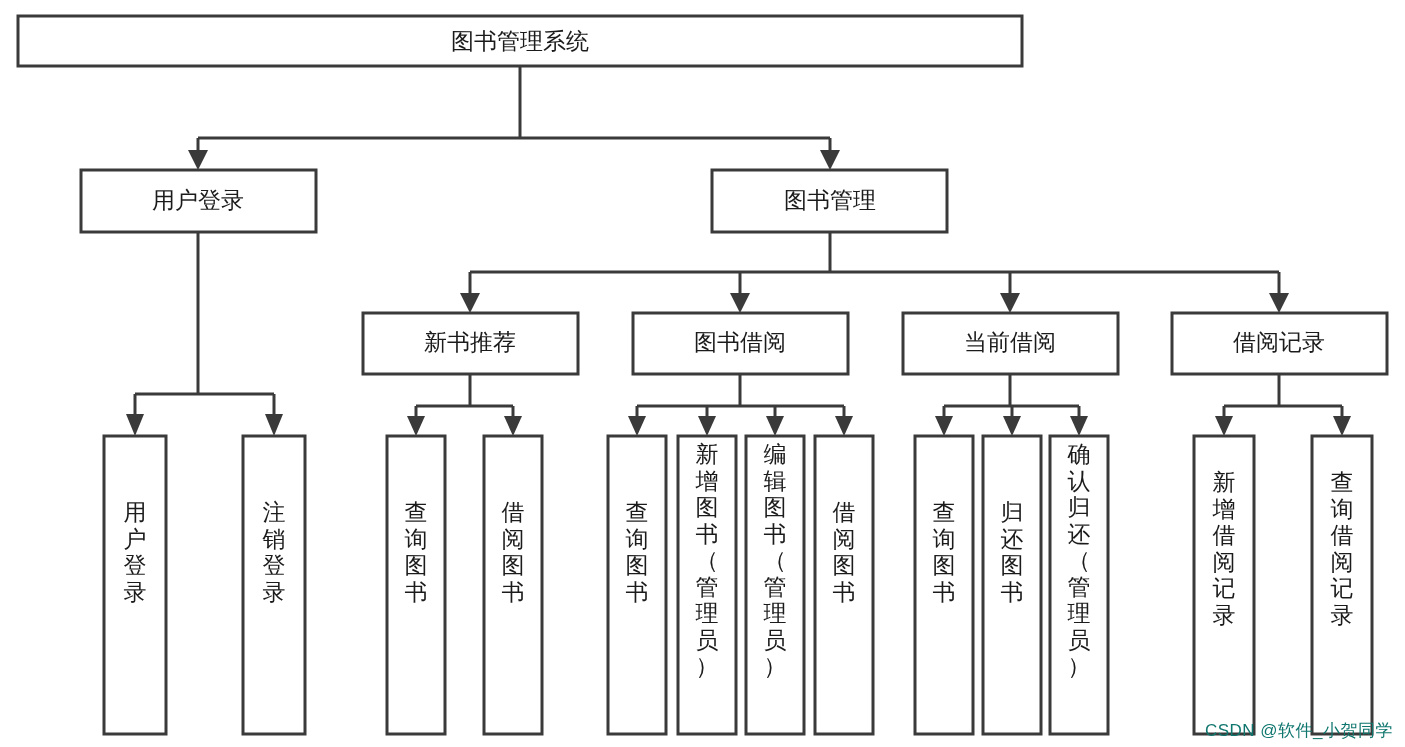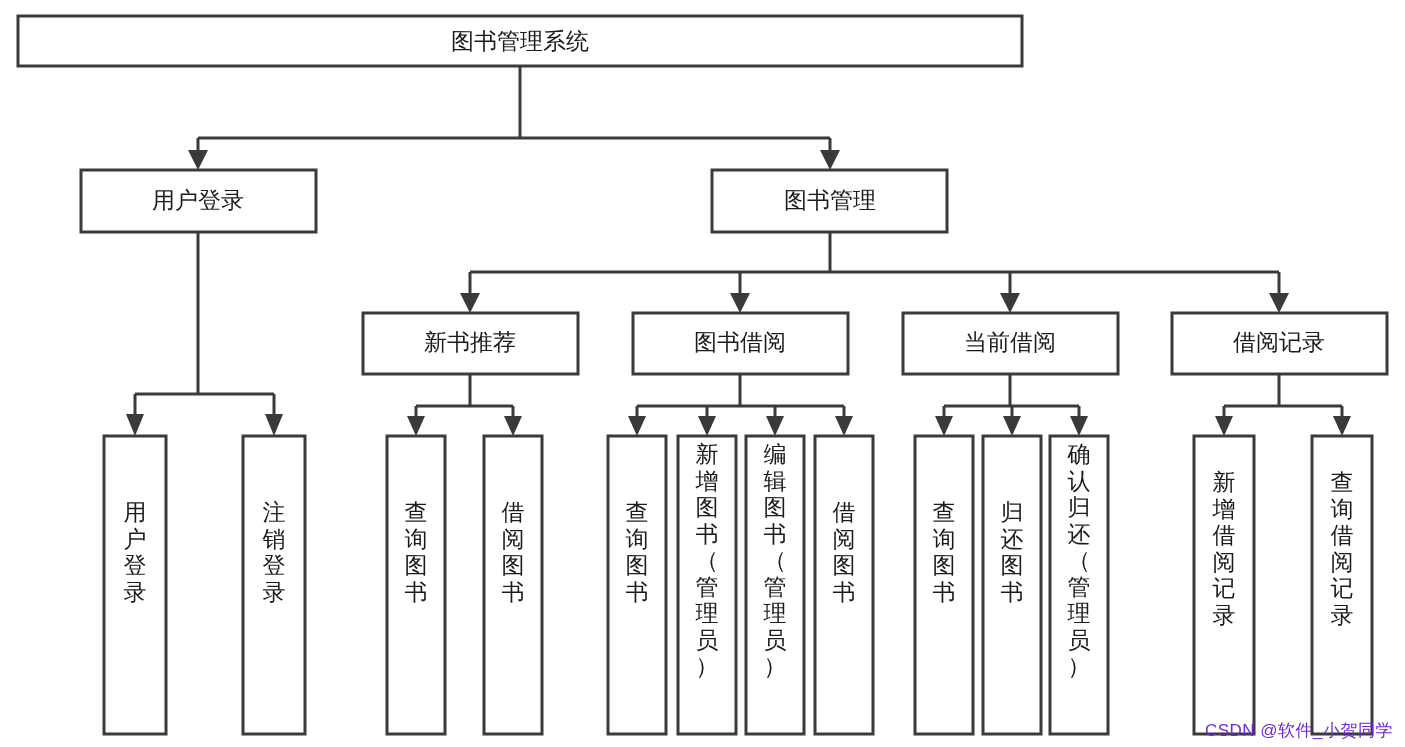--- a/index.html
+++ b/index.html
@@ -53,21 +53,21 @@
   .arrow-head {
     fill: #3a3a3a;
     stroke: none;
   }
   .watermark {
     position: absolute;
     right: 12px;
     bottom: 5px;
     font-family: "Liberation Sans", "DejaVu Sans", sans-serif;
     font-size: 17px;
-    color: #6d28d9;
+    color: #0f766e;
     letter-spacing: 0.5px;
     white-space: nowrap;
     pointer-events: none;
   }
 </style>
 </head>
 <body>
 
 <div id="diagram-root">
 

